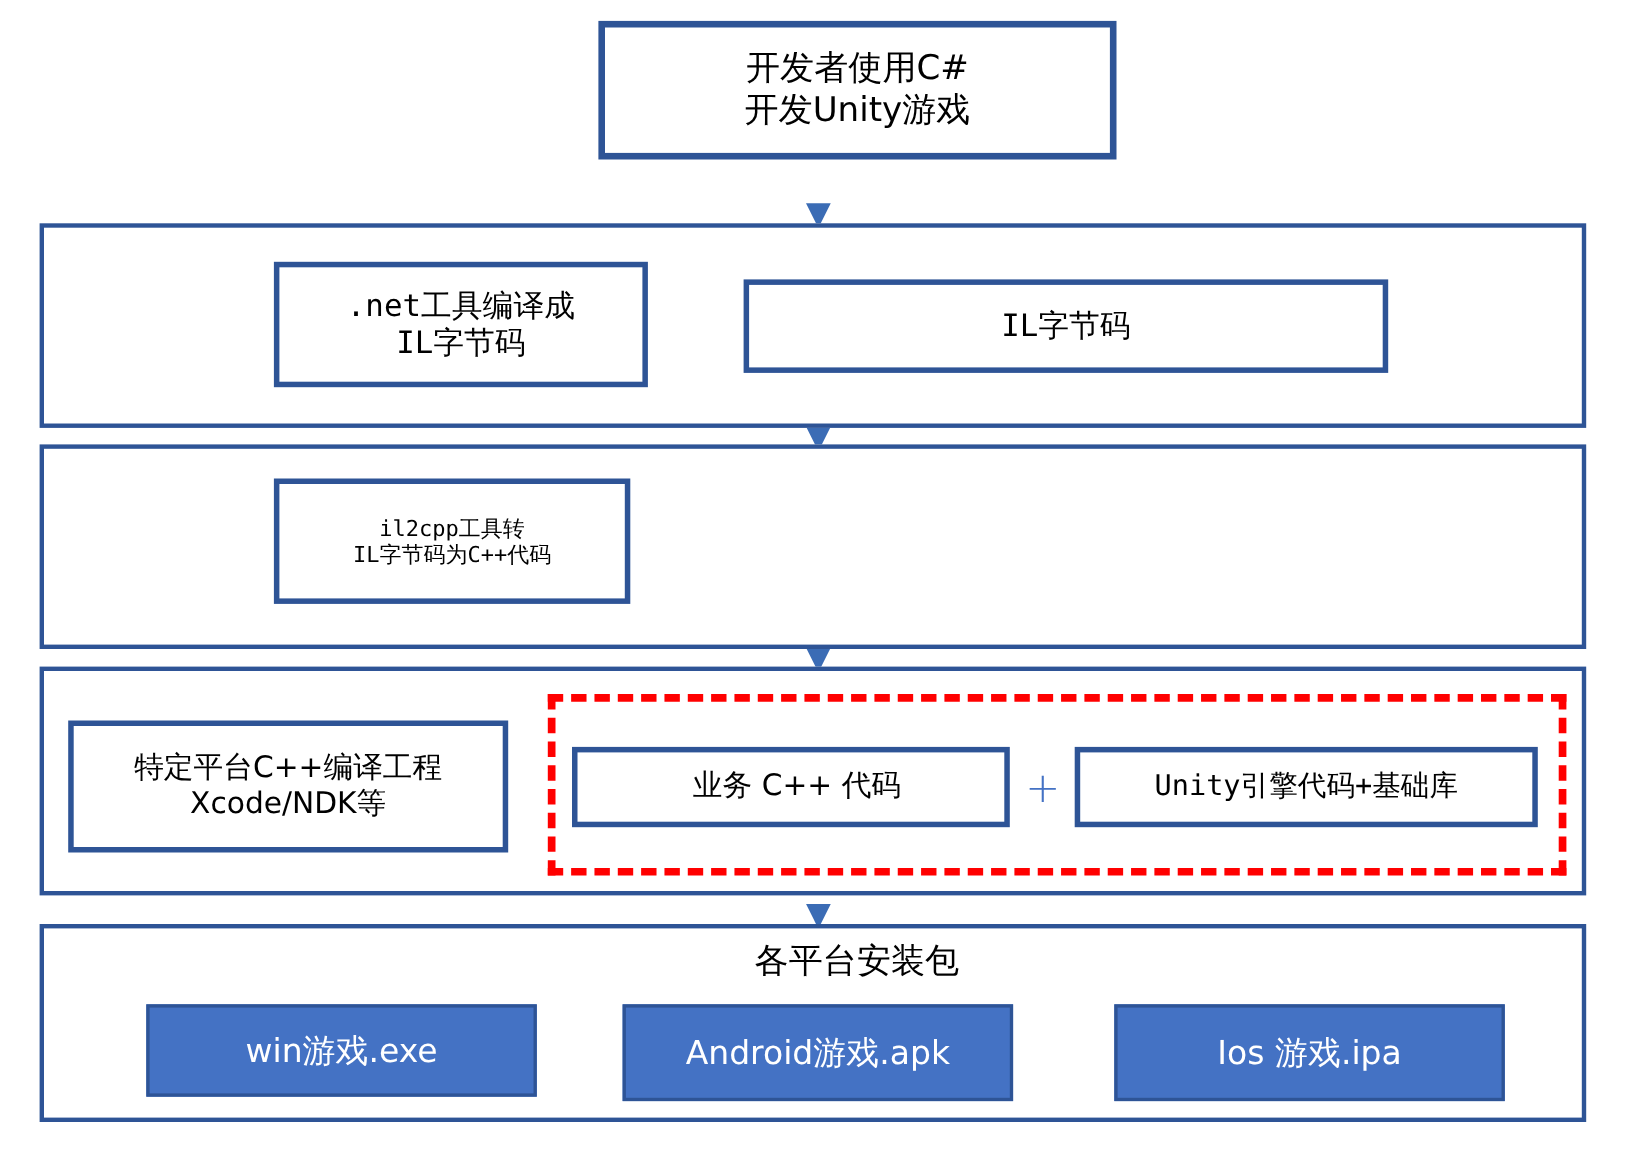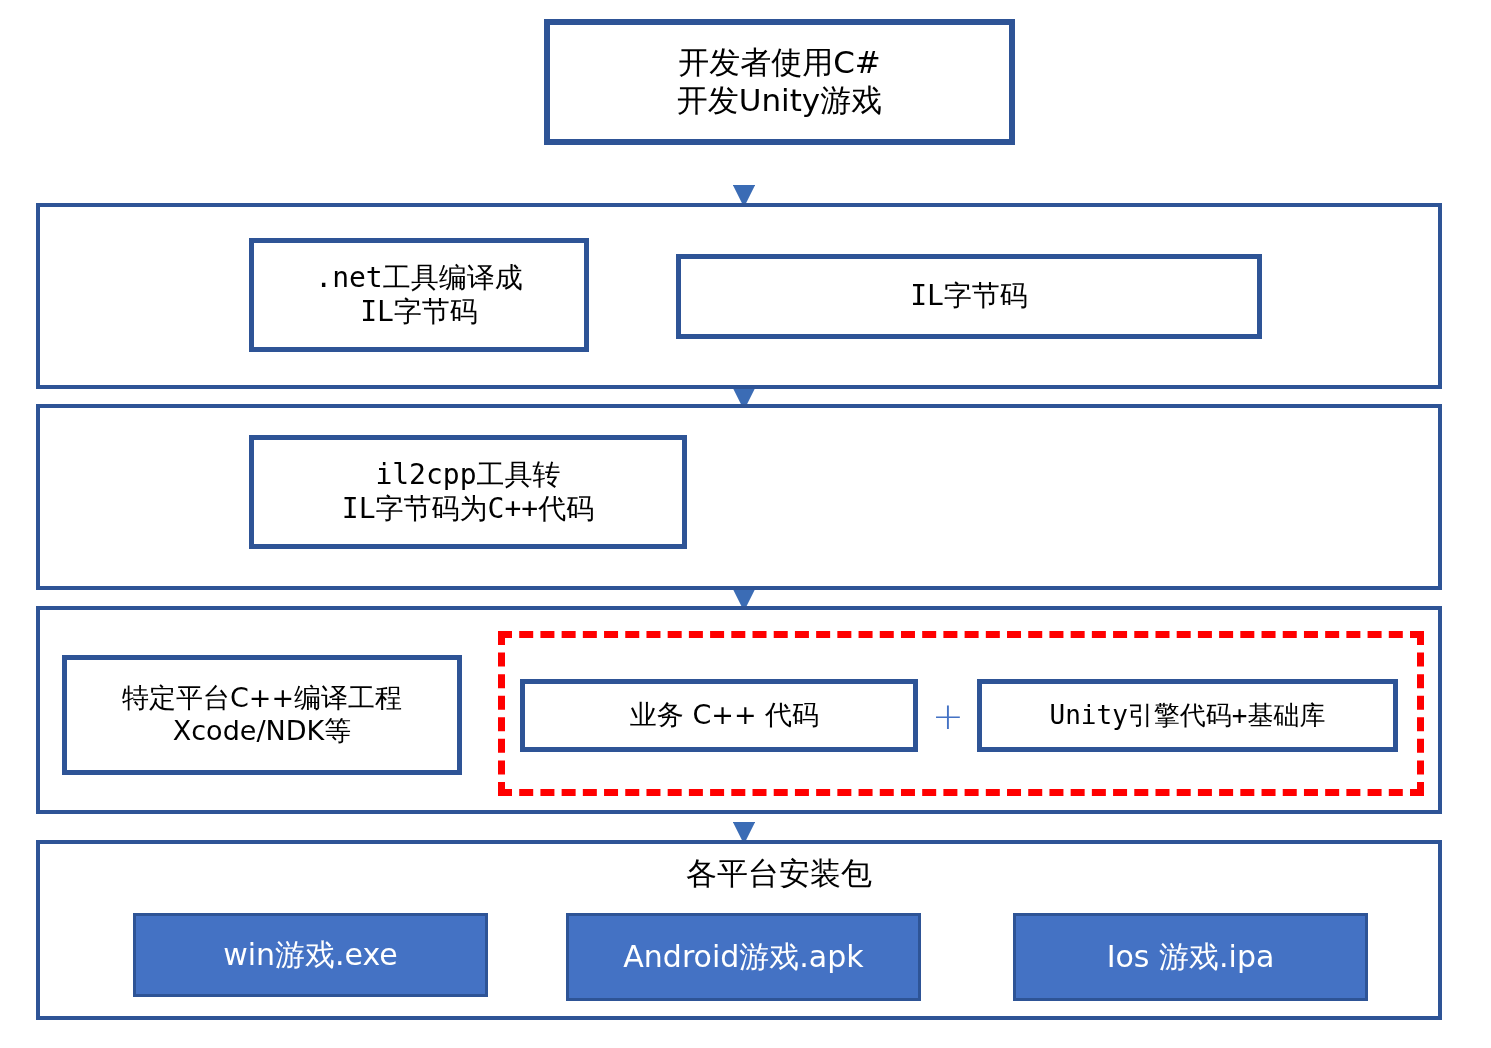--- a/index.html
+++ b/index.html
@@ -162,21 +162,21 @@
       <div>IL字节码</div>
     </div>
   </div>
 
   <div class="node box t-mono" style="left:676px; top:254px; width:586px; height:85px; font-size:28px;">
     <span>IL字节码</span>
   </div>
 
   <div class="node container" style="left:36px; top:404px; width:1406px; height:186px;"></div>
 
-  <div class="node box t-mono" style="left:249px; top:435px; width:438px; height:114px; font-size:28px;">
+  <div class="node box t-mono" style="left:249px; top:435px; width:324px; height:114px; font-size:20px;">
     <div>
       <div>il2cpp工具转</div>
       <div>IL字节码为C++代码</div>
     </div>
   </div>
 
 
   <div class="node container" style="left:36px; top:606px; width:1406px; height:208px;"></div>
 
   <div class="node box t-sans" style="left:62px; top:655px; width:400px; height:120px; font-size:27px;">

